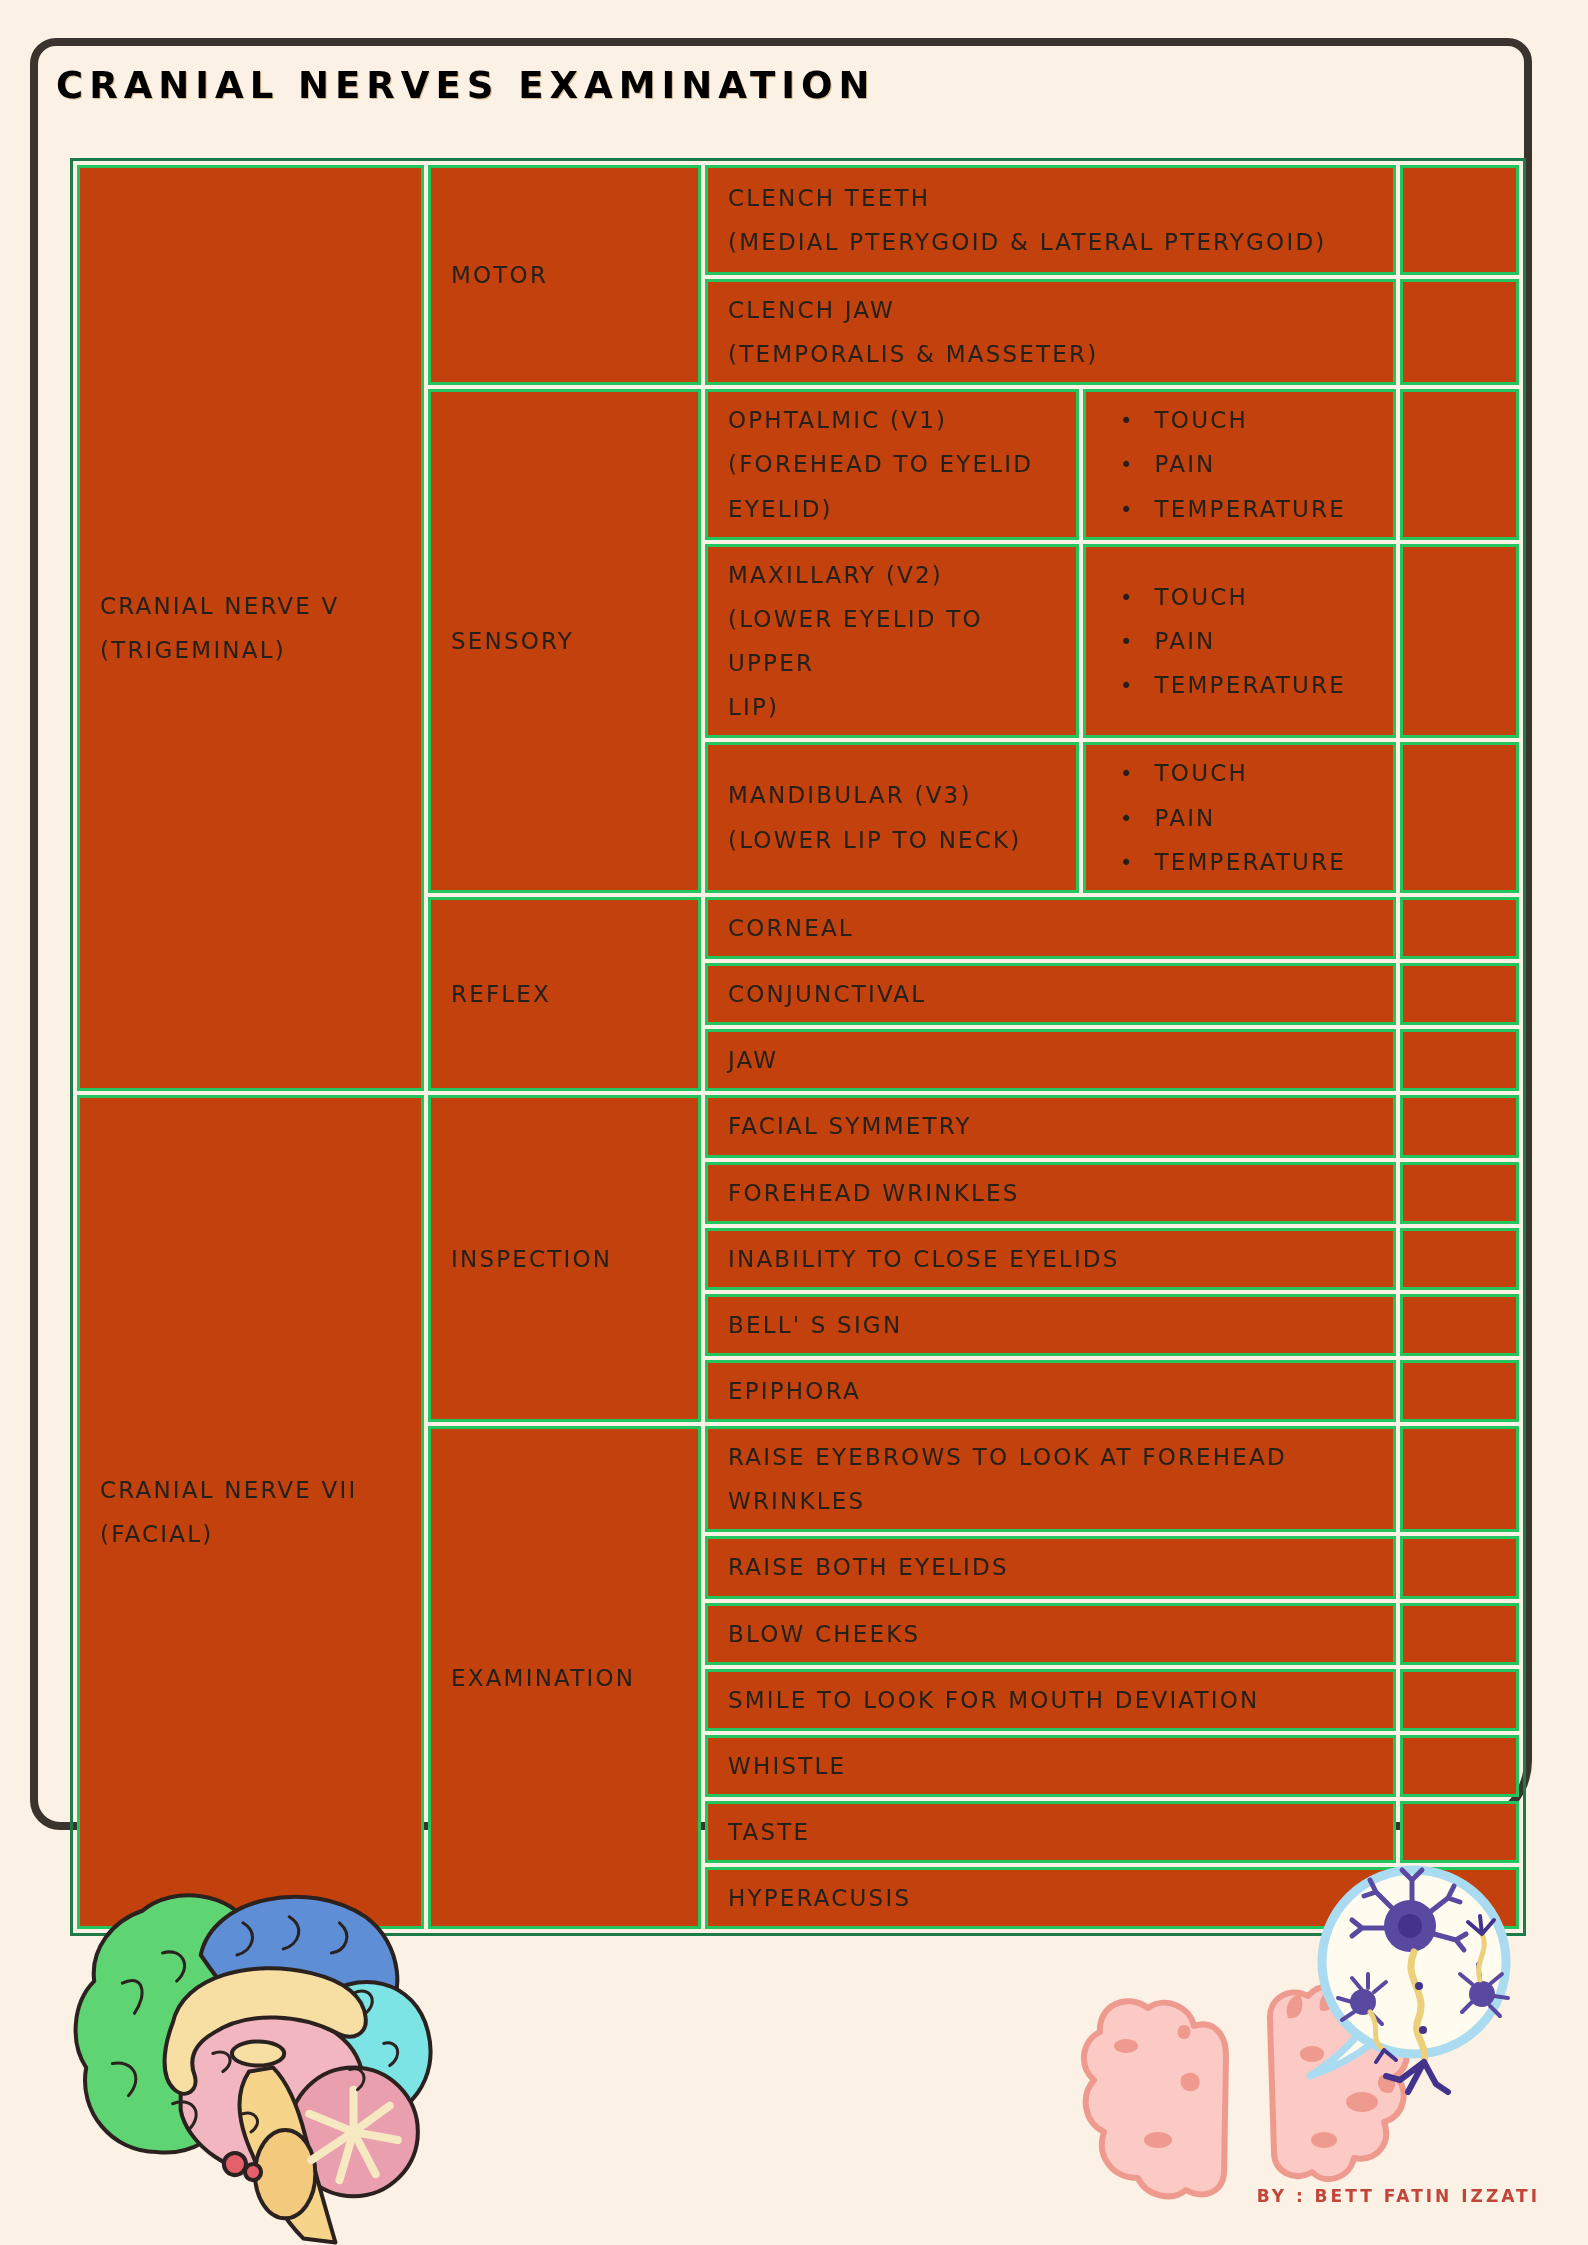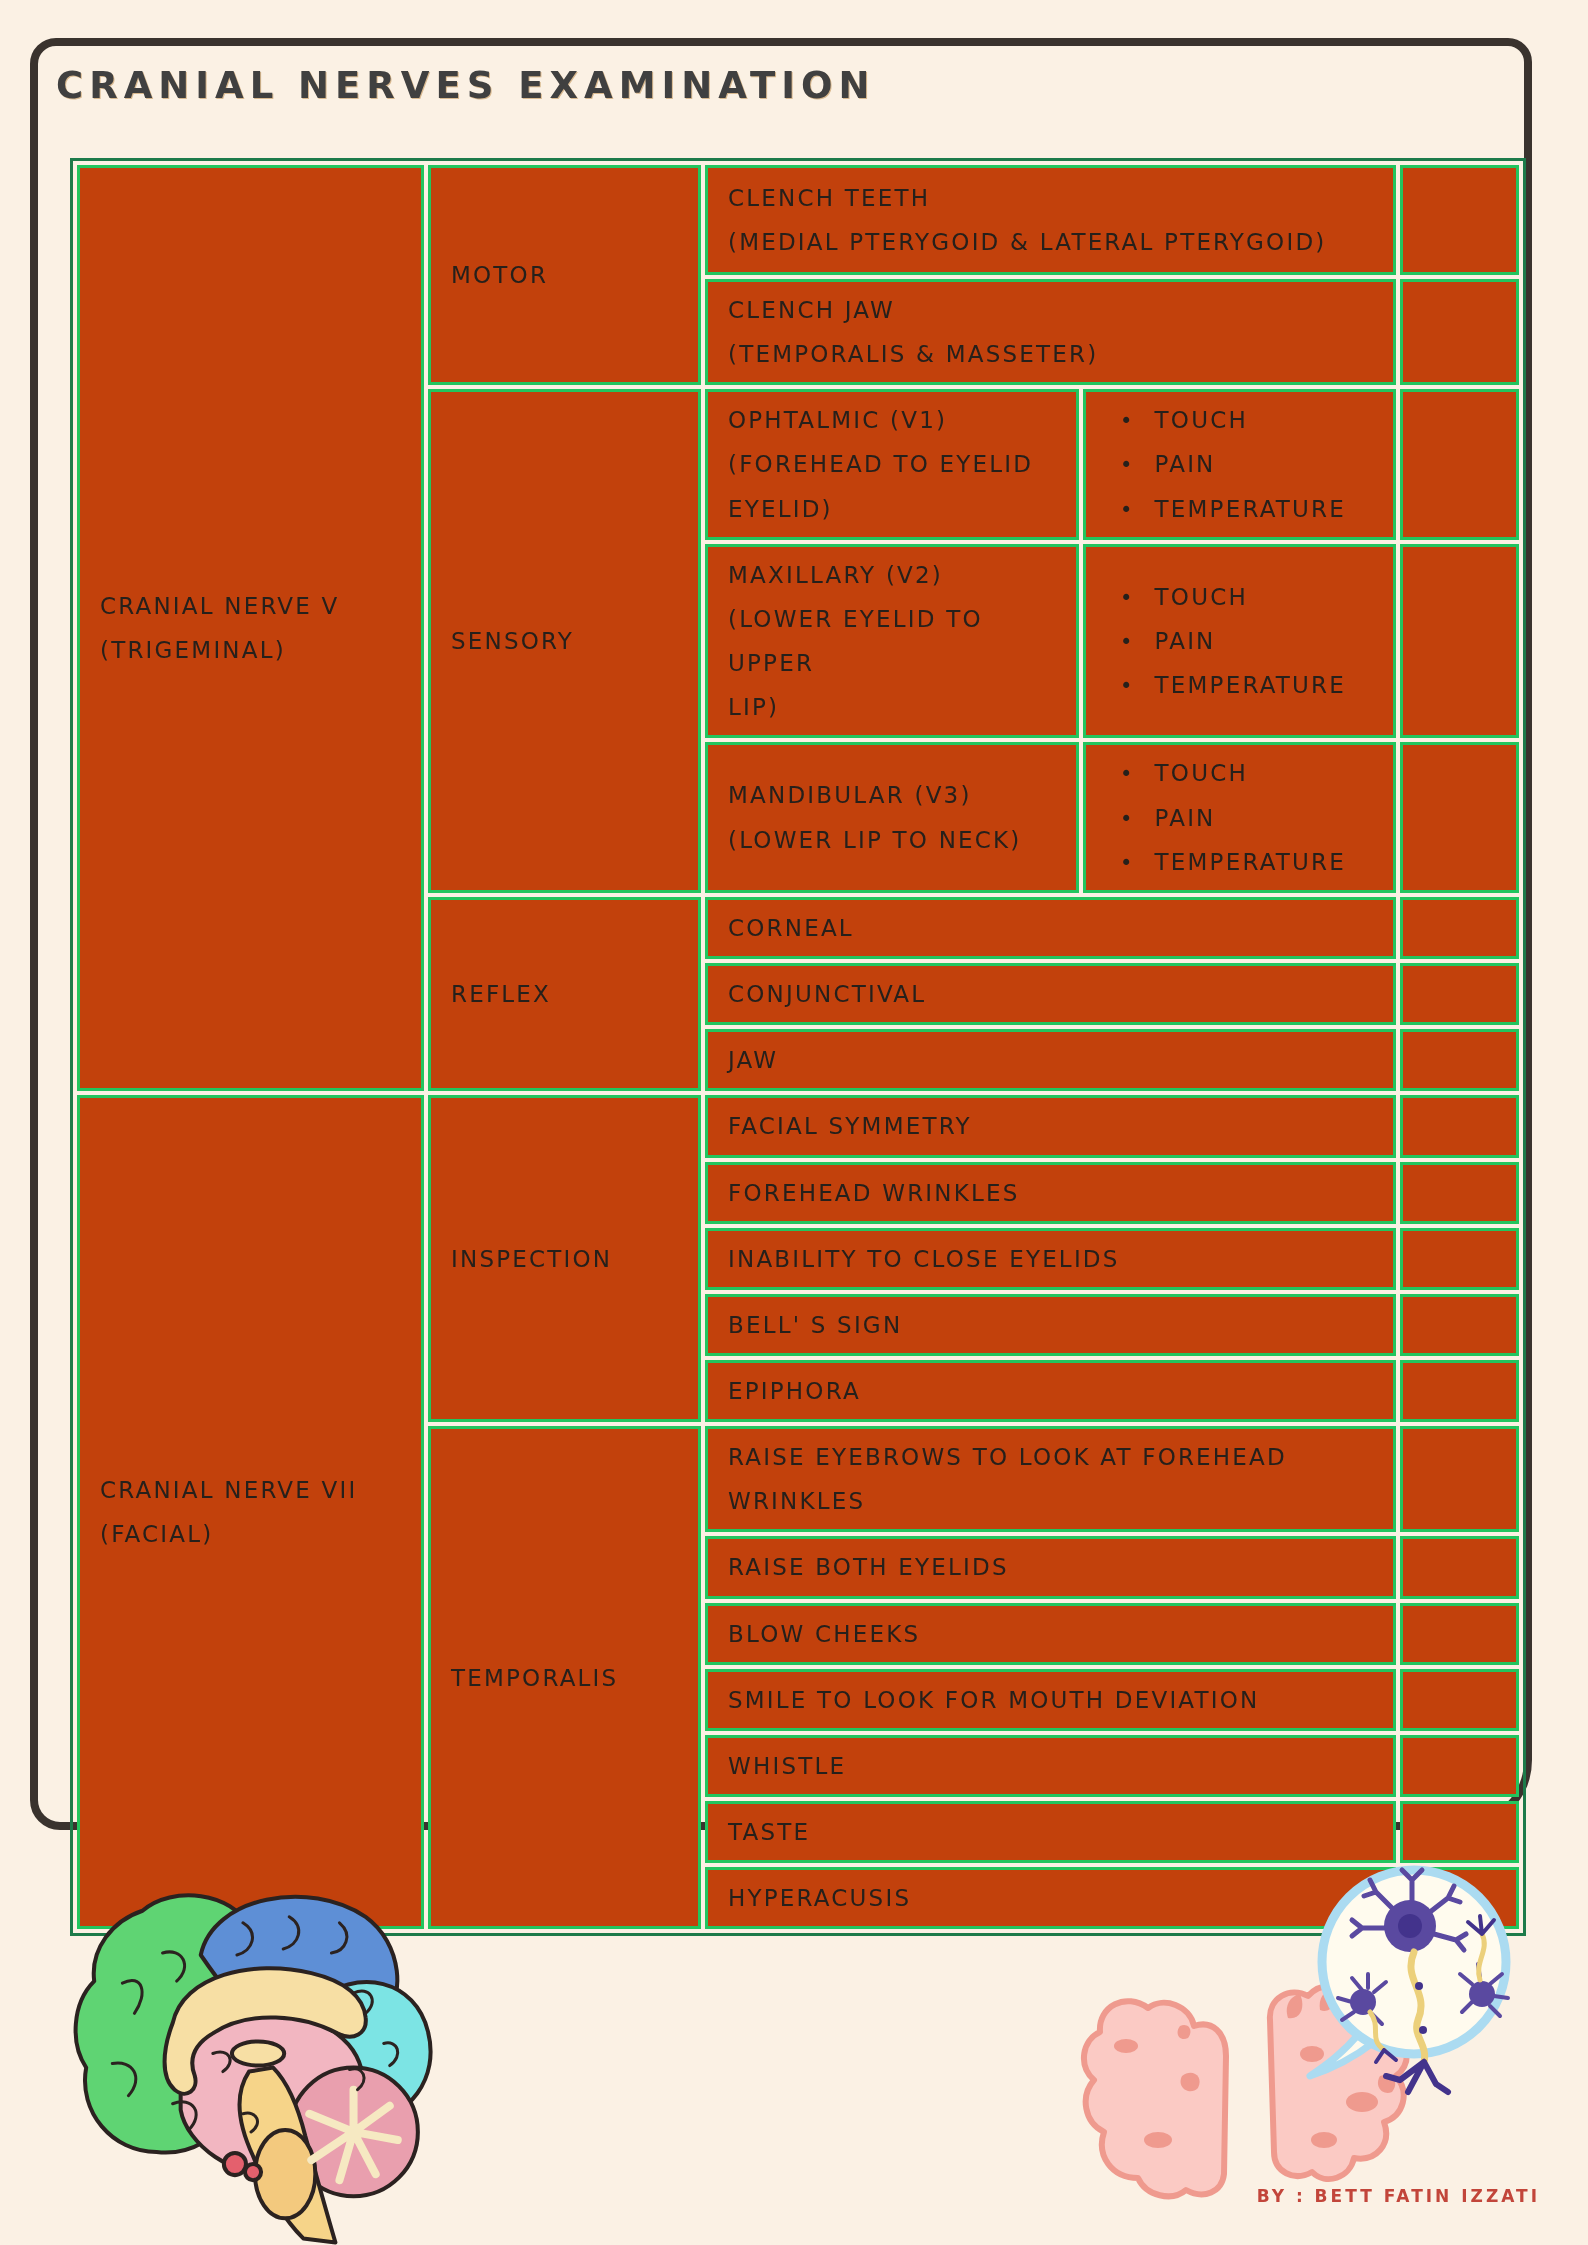--- a/index.html
+++ b/index.html
@@ -7,21 +7,21 @@
     position:relative;width:1588px;height:2245px;background:#fbf1e4;
     font-family:"DejaVu Sans", sans-serif;color:#26201b;overflow:hidden;
   }
   .frame{
     position:absolute;left:30px;top:38px;width:1502px;height:1792px;
     border:8px solid #3a332e;border-radius:26px 24px 70px 30px;
     box-sizing:border-box;
   }
   .title{
     position:absolute;left:56px;top:64px;
-    font-size:37px;font-weight:bold;letter-spacing:6px;color:#404040;
+    font-size:37px;font-weight:bold;letter-spacing:6px;color:#000000;
     text-shadow:1px 1px 0 #d9b98f;white-space:nowrap;
   }
   table.grid{
     position:absolute;left:70px;top:158px;width:1450px;
     border-collapse:separate;border-spacing:4px;table-layout:fixed;
     border:3px solid #1d7b4a;
   }
   td{
     border:3px solid #22c55e;box-sizing:border-box;
     vertical-align:middle;padding:6px 12px 6px 20px;
@@ -190,21 +190,21 @@
       <td colspan="2">BELL' S SIGN</td>
       <td class="chk"></td>
     </tr>
     <tr style="height:59px">
       <td colspan="2">EPIPHORA</td>
       <td class="chk"></td>
     </tr>
 
     <tr style="height:105px">
       <td class="group" rowspan="7">
-        <div>TEMPORALIS</div>
+        <div>EXAMINATION</div>
       </td>
       <td colspan="2">
         <div>RAISE EYEBROWS TO LOOK AT FOREHEAD</div>
         <div>WRINKLES</div>
       </td>
       <td class="chk"></td>
     </tr>
     <tr style="height:55px">
       <td colspan="2">RAISE BOTH EYELIDS</td>
       <td class="chk"></td>

